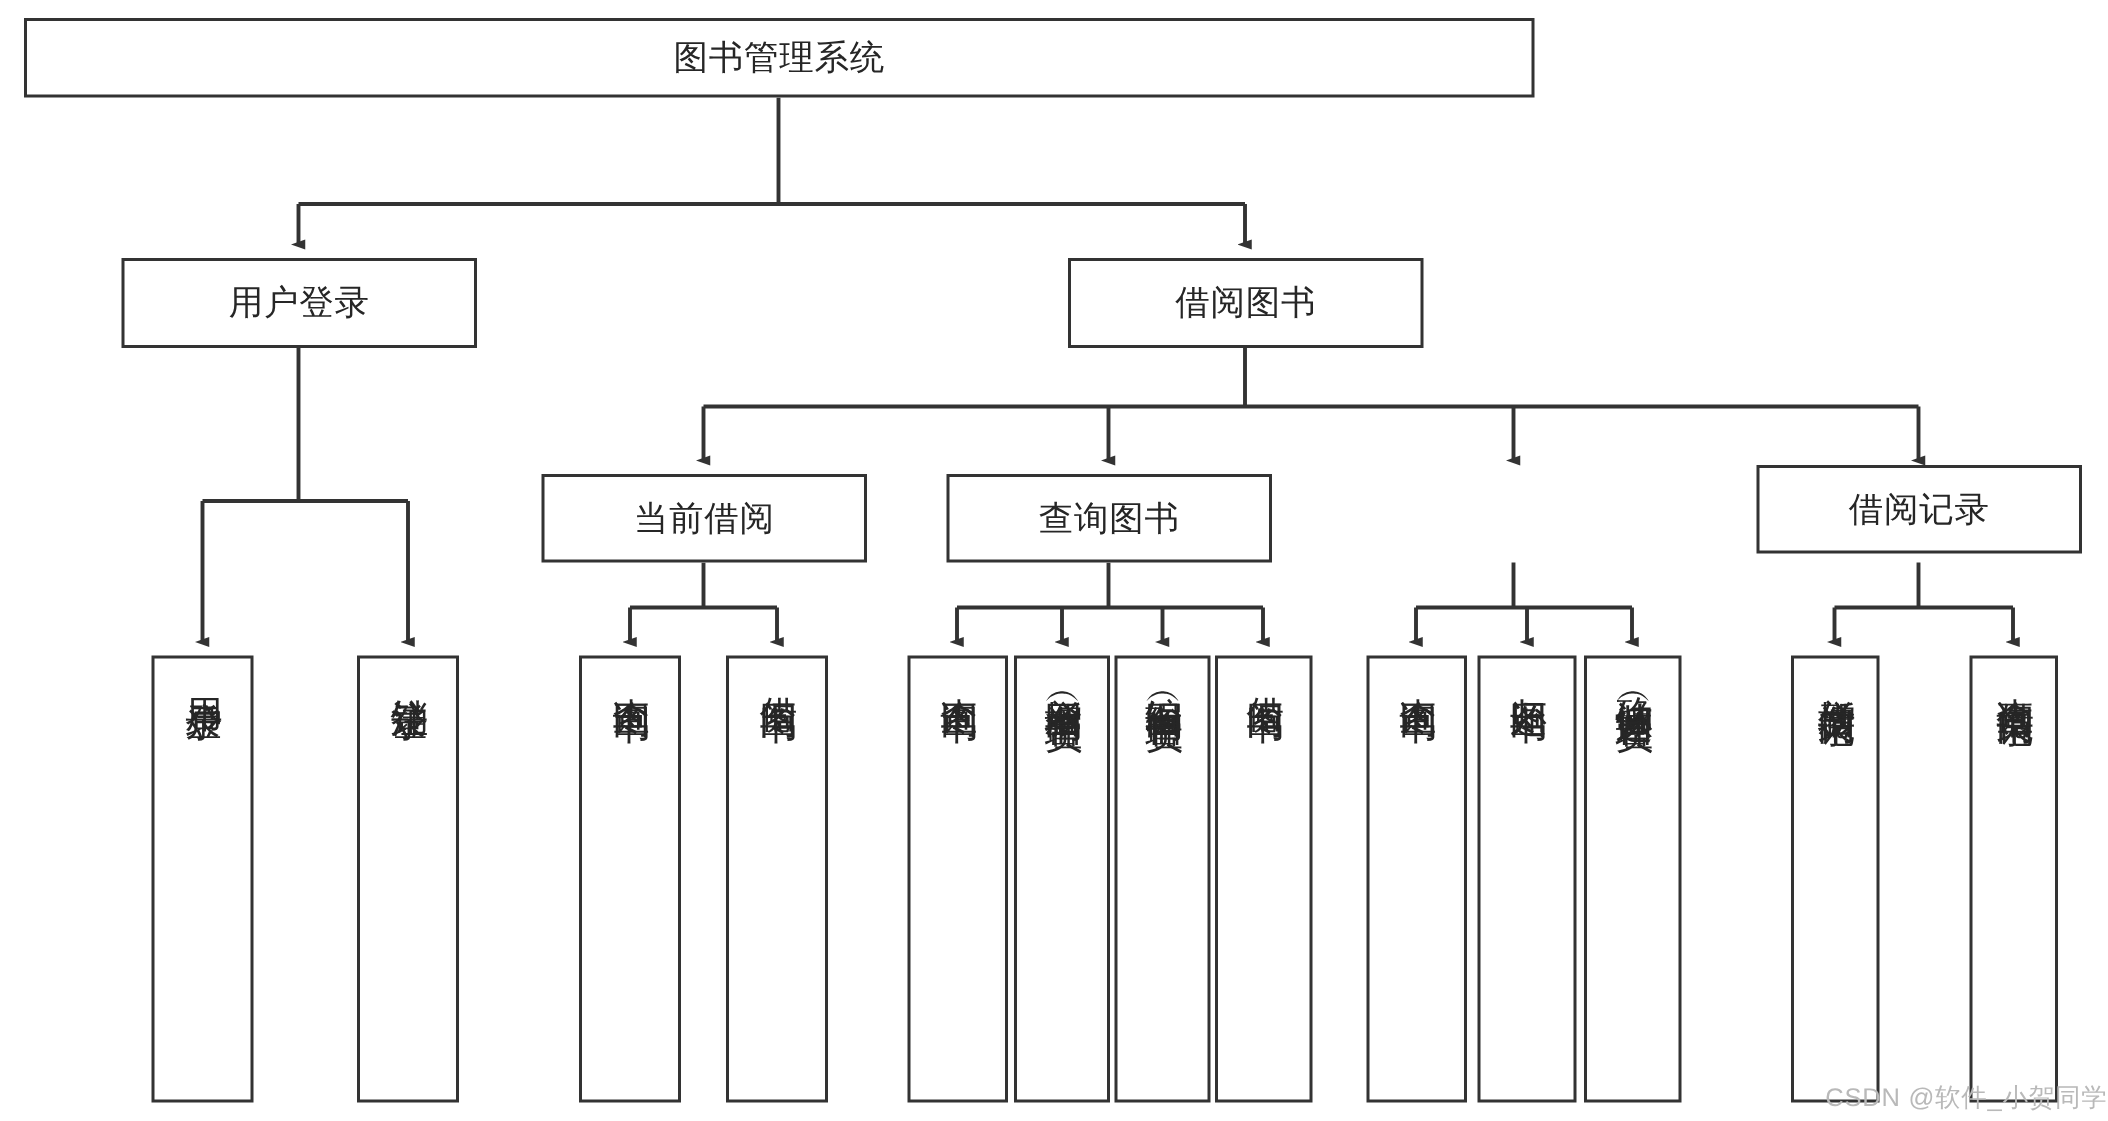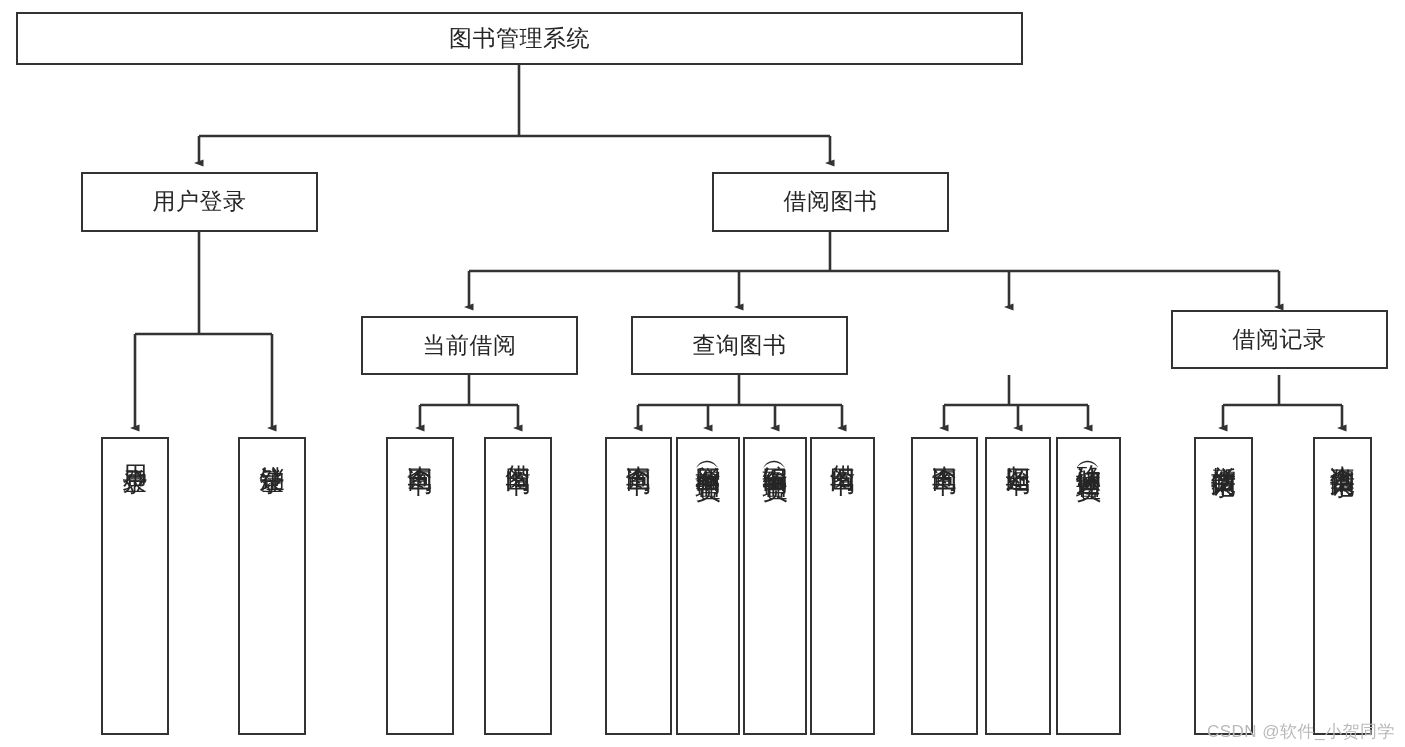--- a/index.html
+++ b/index.html
@@ -55,21 +55,21 @@
   .node.v .lbl {
     writing-mode: vertical-rl;
     text-orientation: upright;
     font-size: 25px;
     letter-spacing: 2px;
     line-height: 1;
     -webkit-text-orientation: upright;
   }
   .watermark {
     position: absolute;
-    right: 10px;
+    right: 0;
     bottom: 4px;
     font-size: 17px;
     color: #b9b9b9;
     white-space: nowrap;
     letter-spacing: 0.5px;
   }
 </style>
 </head>
 <body>
 

